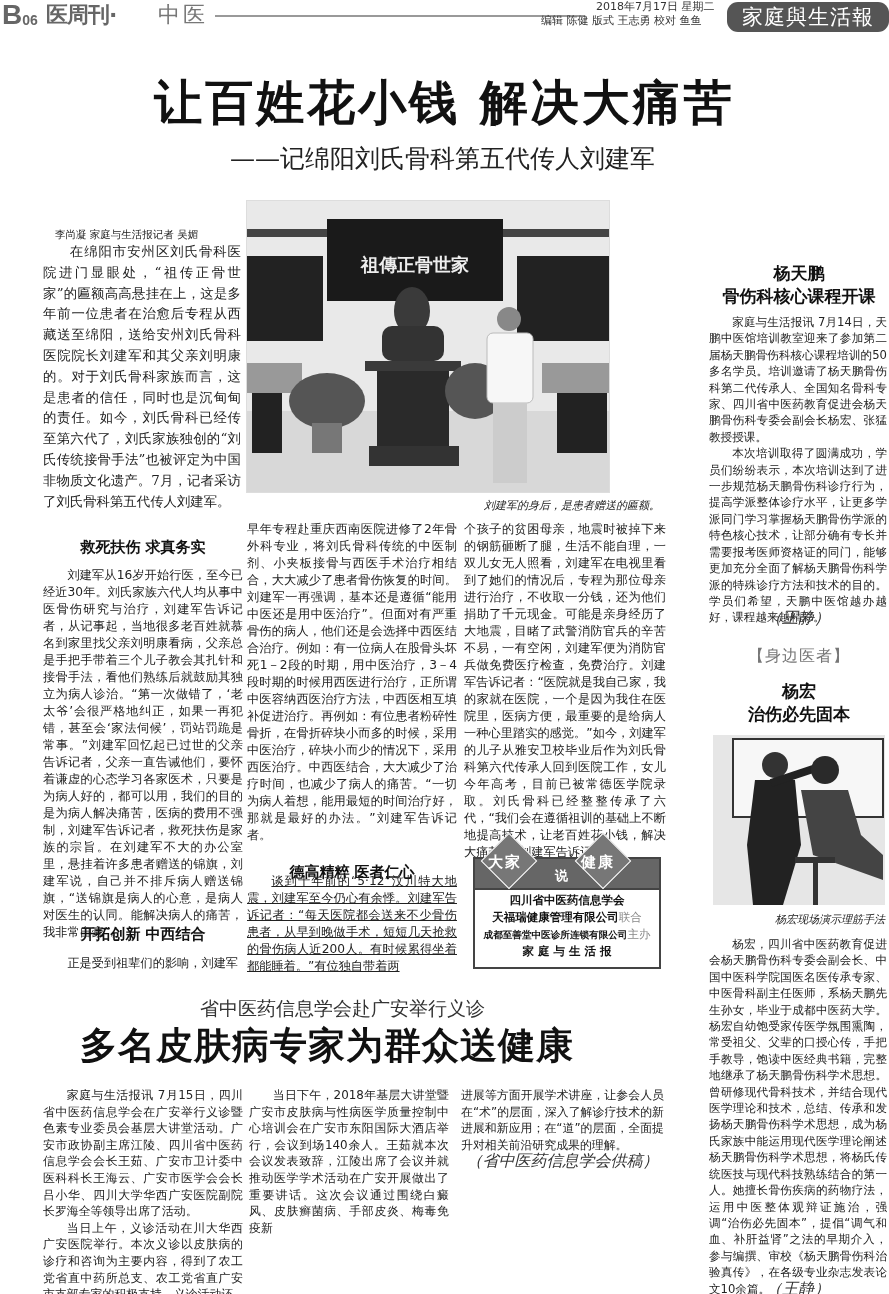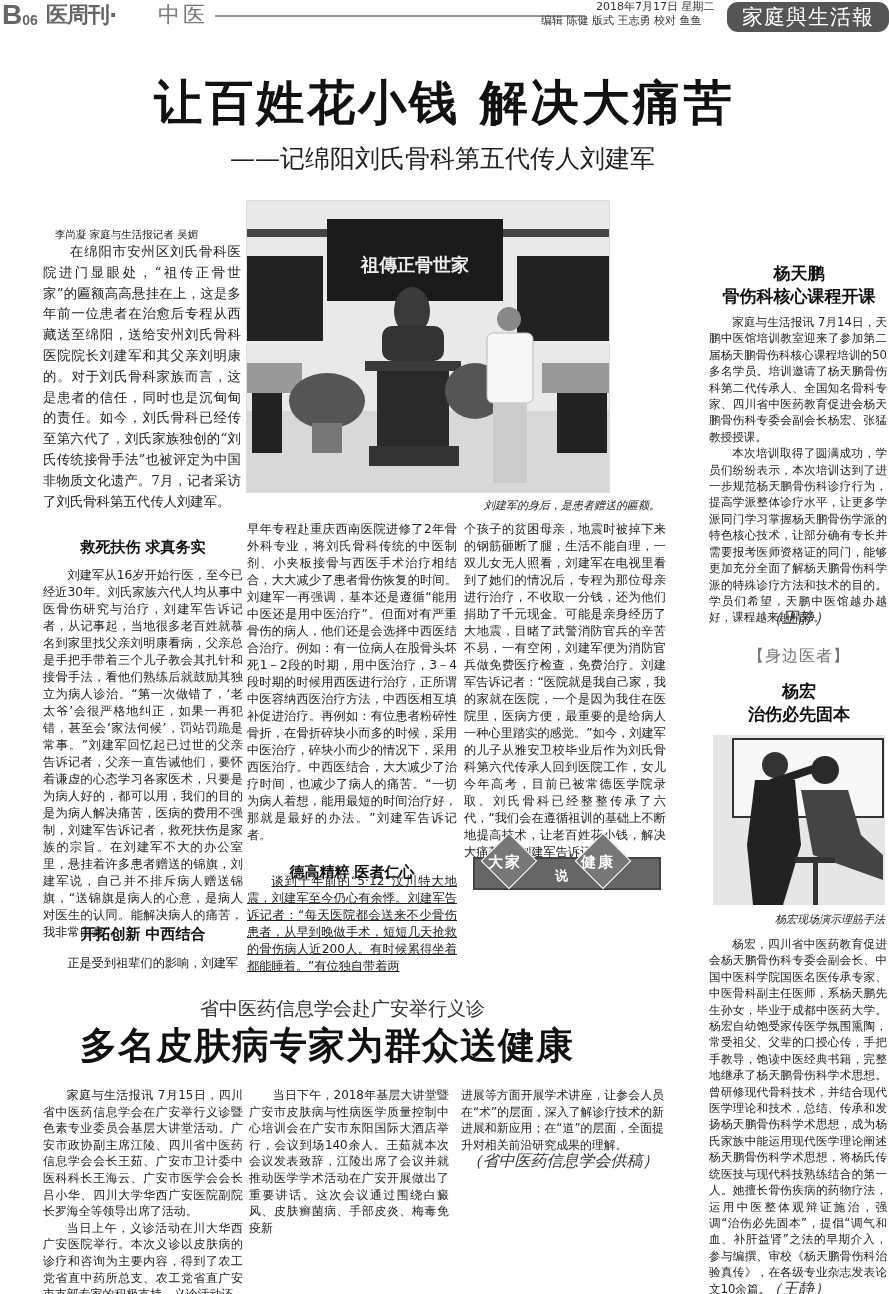--- a/index.html
+++ b/index.html
@@ -121,20 +121,26 @@
   <div>个孩子的贫困母亲，地震时被掉下来的钢筋砸断了腿，生活不能自理，一双儿女无人照看，刘建军在电视里看到了她们的情况后，专程为那位母亲进行治疗，不收取一分钱，还为他们捐助了千元现金。可能是亲身经历了大地震，目睹了武警消防官兵的辛苦不易，一有空闲，刘建军便为消防官兵做免费医疗检查，免费治疗。刘建军告诉记者：“医院就是我自己家，我的家就在医院，一个是因为我住在医院里，医病方便，最重要的是给病人一种心里踏实的感觉。”如今，刘建军的儿子从雅安卫校毕业后作为刘氏骨科第六代传承人回到医院工作，女儿今年高考，目前已被常德医学院录取。刘氏骨科已经整整传承了六代，“我们会在遵循祖训的基础上不断地提高技术，让老百姓花小钱，解决大痛苦。”刘建军告诉记者。</div>
 </div>
 
 <div class="abs promo">
   <div class="promo-band"></div>
   <div class="diamond" style="left:16px; top:-16px;"></div>
   <div class="diamond" style="left:110px; top:-16px;"></div>
   <div class="diamond-label" style="left:15px; top:-4px;">大家</div>
   <div class="diamond-label" style="left:82px; top:10px; font-size:13px;">说</div>
   <div class="diamond-label" style="left:108px; top:-4px;">健康</div>
+  <div class="promo-body">
+    <div class="promo-line"><span>四川省中医药信息学会</span><span class="gray"></span></div>
+    <div class="promo-line"><span>天福瑞健康管理有限公司</span><span class="gray">联合</span></div>
+    <div class="promo-line small"><span>成都至善堂中医诊所连锁有限公司</span><span class="gray" style="font-size:11.5px;">主办</span></div>
+    <div class="promo-line"><span>家 庭 与 生 活 报</span><span class="gray"></span></div>
+  </div>
 </div>
 
 <div class="abs side-title" style="left:709px; top:262px; width:180px;">
   <div>杨天鹏</div>
   <div>骨伤科核心课程开课</div>
 </div>
 <div class="abs col" style="left:709px; top:314px; width:178px; font-size:11.6px; line-height:16.4px;">
   <p>家庭与生活报讯  7月14日，天鹏中医馆培训教室迎来了参加第二届杨天鹏骨伤科核心课程培训的50多名学员。培训邀请了杨天鹏骨伤科第二代传承人、全国知名骨科专家、四川省中医药教育促进会杨天鹏骨伤科专委会副会长杨宏、张猛教授授课。</p>
   <p>本次培训取得了圆满成功，学员们纷纷表示，本次培训达到了进一步规范杨天鹏骨伤科诊疗行为，提高学派整体诊疗水平，让更多学派同门学习掌握杨天鹏骨伤学派的特色核心技术，让部分确有专长并需要报考医师资格证的同门，能够更加充分全面了解杨天鹏骨伤科学派的特殊诊疗方法和技术的目的。学员们希望，天鹏中医馆越办越好，课程越来越精彩。</p>
   <div class="source" style="margin-top:-16px;">（王静）</div>

